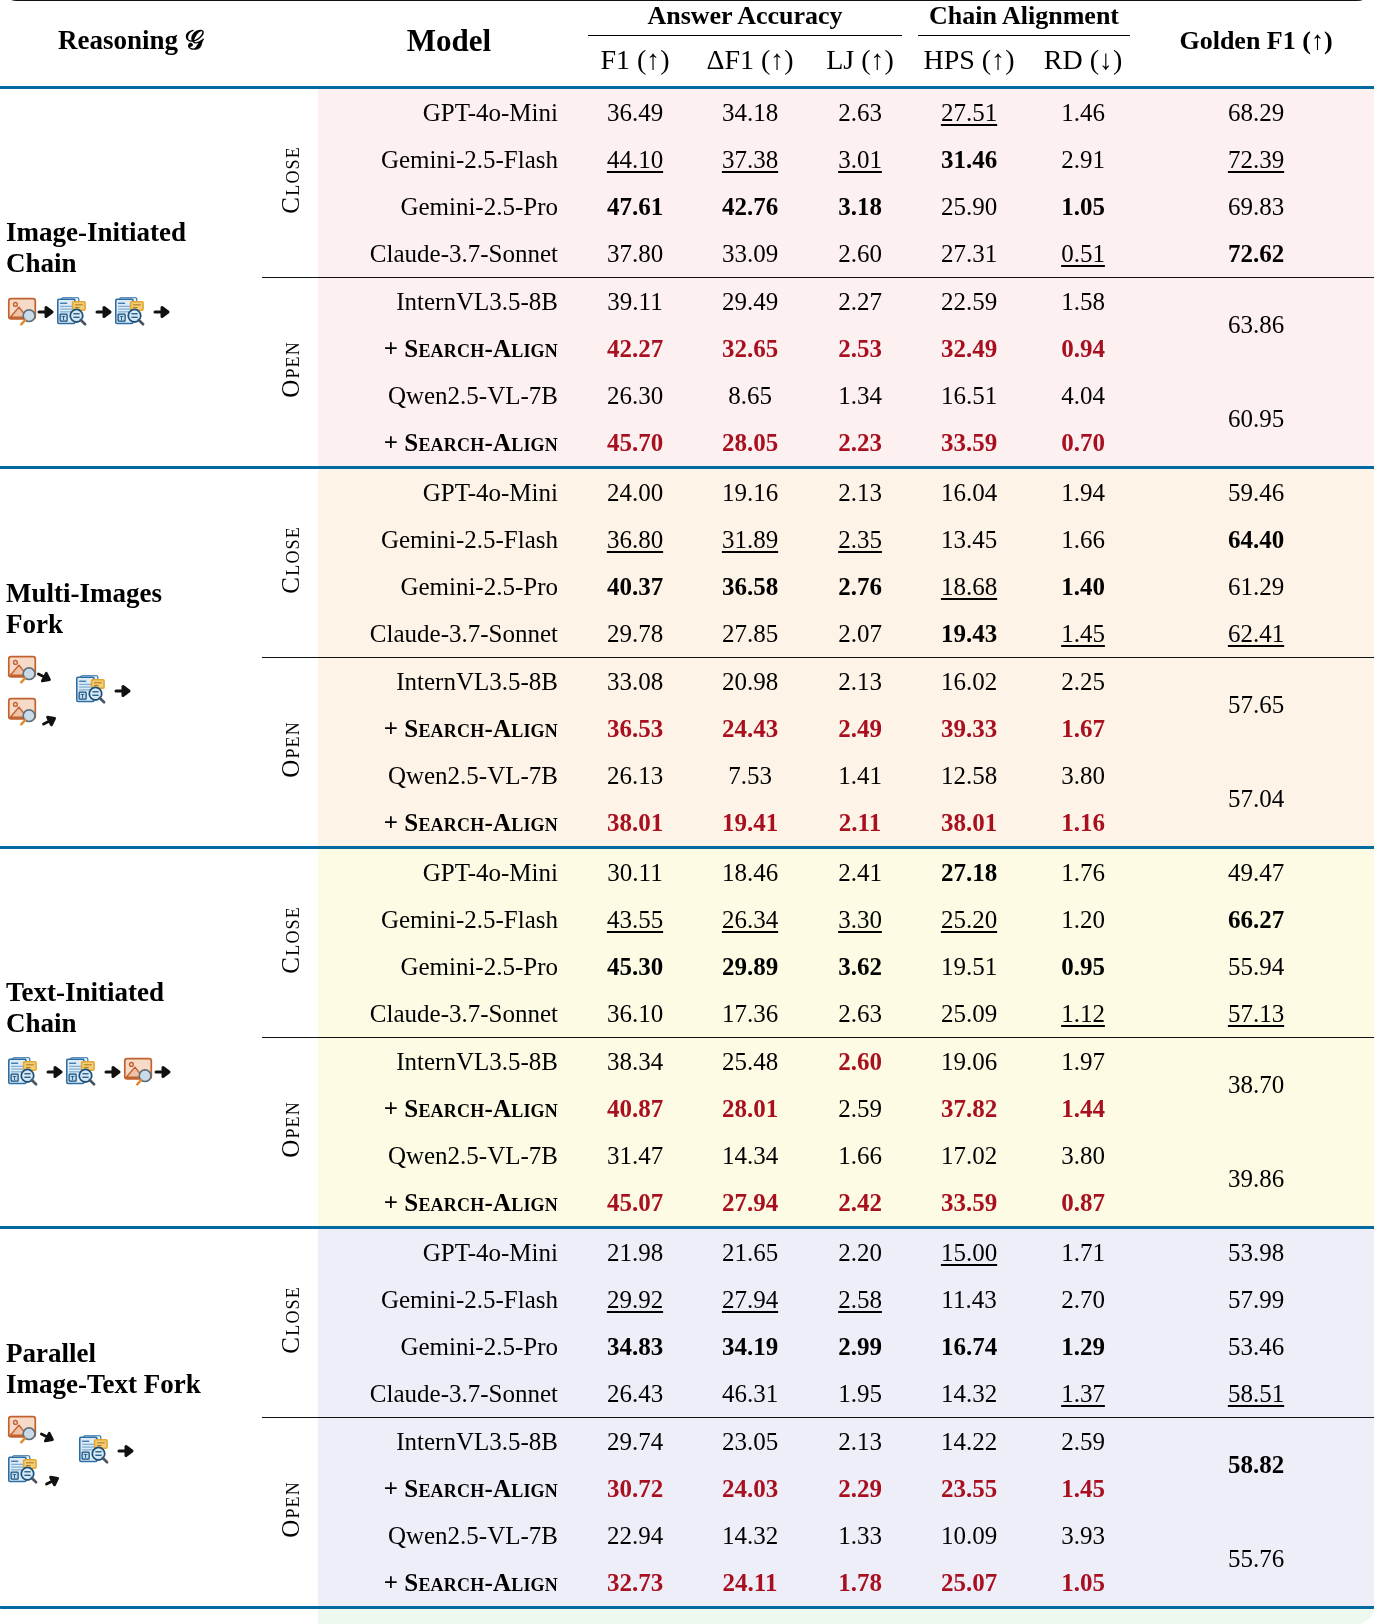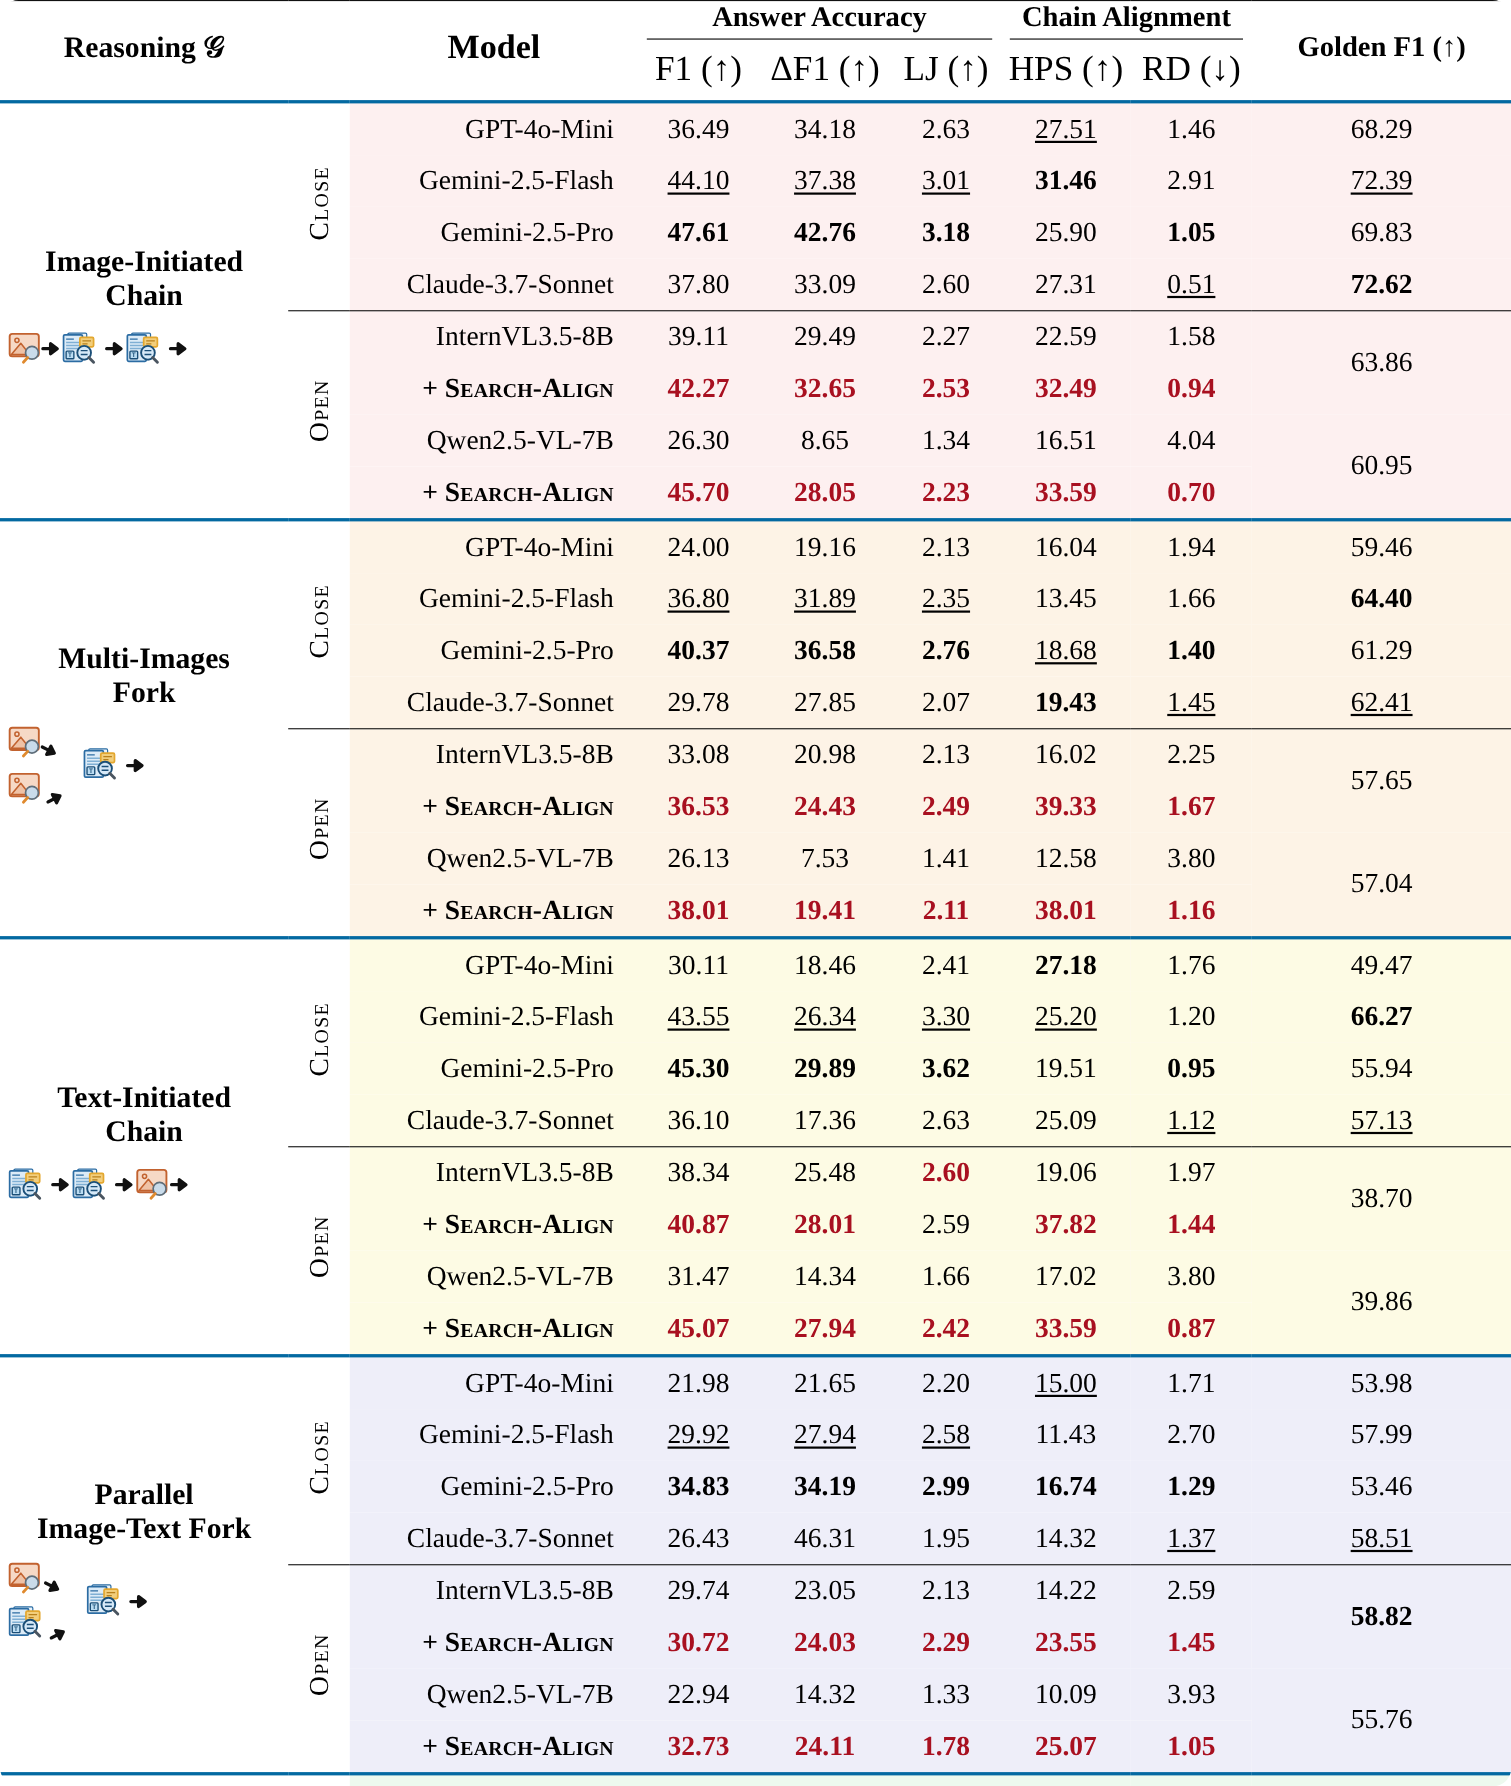--- a/index.html
+++ b/index.html
@@ -27,21 +27,21 @@
   col.c-rd{width:110px;}
   col.c-gold{width:236px;}
 
   
   thead th{font-weight:bold;padding:0;}
   th.h-reason{font-size:27px;text-align:center;padding-bottom:6px;}
   th.h-model{font-size:31px;text-align:center;padding-bottom:6px;}
   th.h-gold{font-size:26px;text-align:center;padding-bottom:6px;}
   th.h-span{font-size:26px;text-align:center;padding-bottom:2px;margin-top:32px;}
   th.h-span .ul{display:block;border-bottom:1.6px solid #000;margin:4px 8px 0 8px;height:0;}
-  th.h-sub{font-size:32px;text-align:center;padding:6px 0 10px 0;font-weight:normal;}
+  th.h-sub{font-size:28px;text-align:center;padding:6px 0 10px 0;font-weight:normal;}
 
   tr.rule-thick > *{border-top:3px solid #0369a1;}
   tr.rule-thin  > *{border-top:1.5px solid #111;}
   tr.rule-head  > *{border-top:1.6px solid #111;}
 
   
   td{padding:0;}
   td.num{
     text-align:center;
     font-size:25px;
@@ -81,21 +81,20 @@
     font-size:25px;
     letter-spacing:1.2px;
     line-height:1;
     display:inline-block;
     font-weight:normal;
   }
 
   
   td.group{
     vertical-align:middle;
-    text-align:center;
     background:#fff;
     padding:4px 6px;
   }
   .group-title{
     font-weight:bold;
     font-size:27px;
     line-height:1.12;
     margin-bottom:14px;
     white-space:pre-line;
   }

